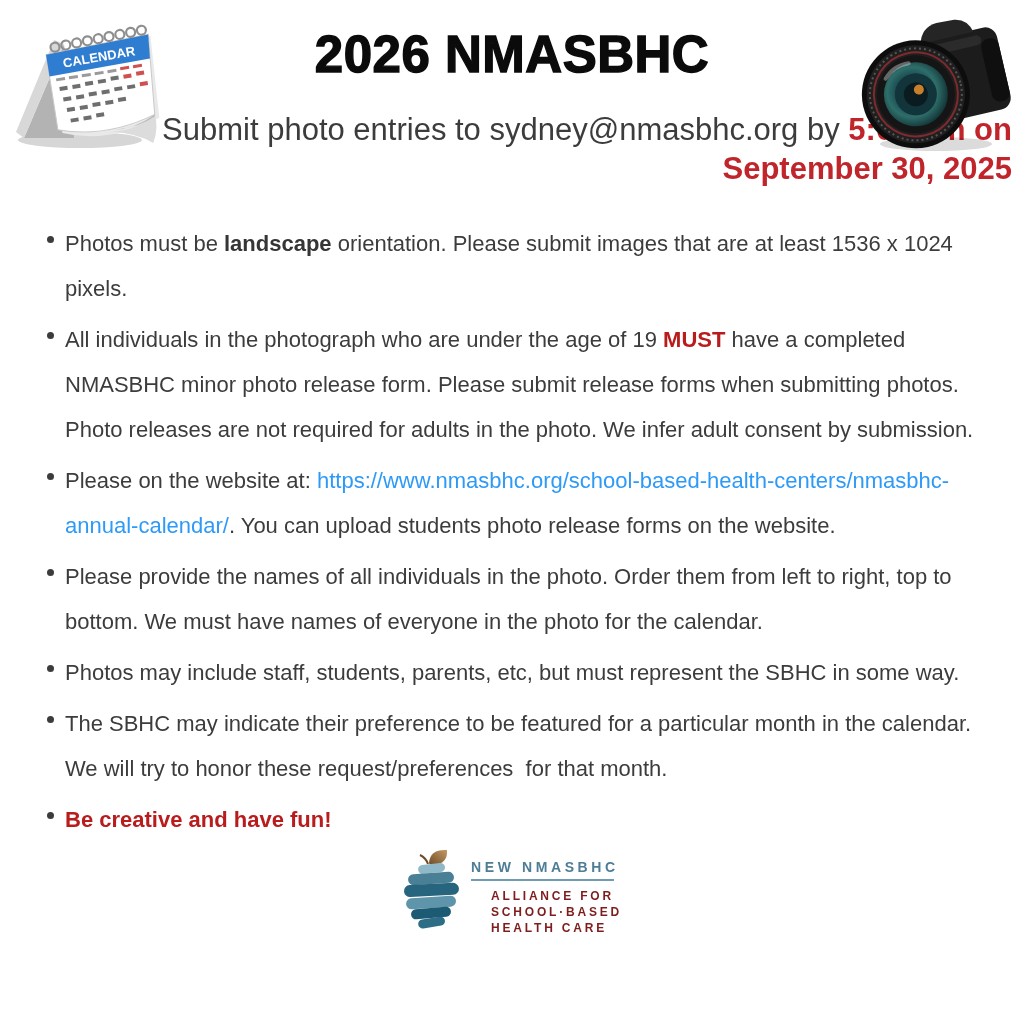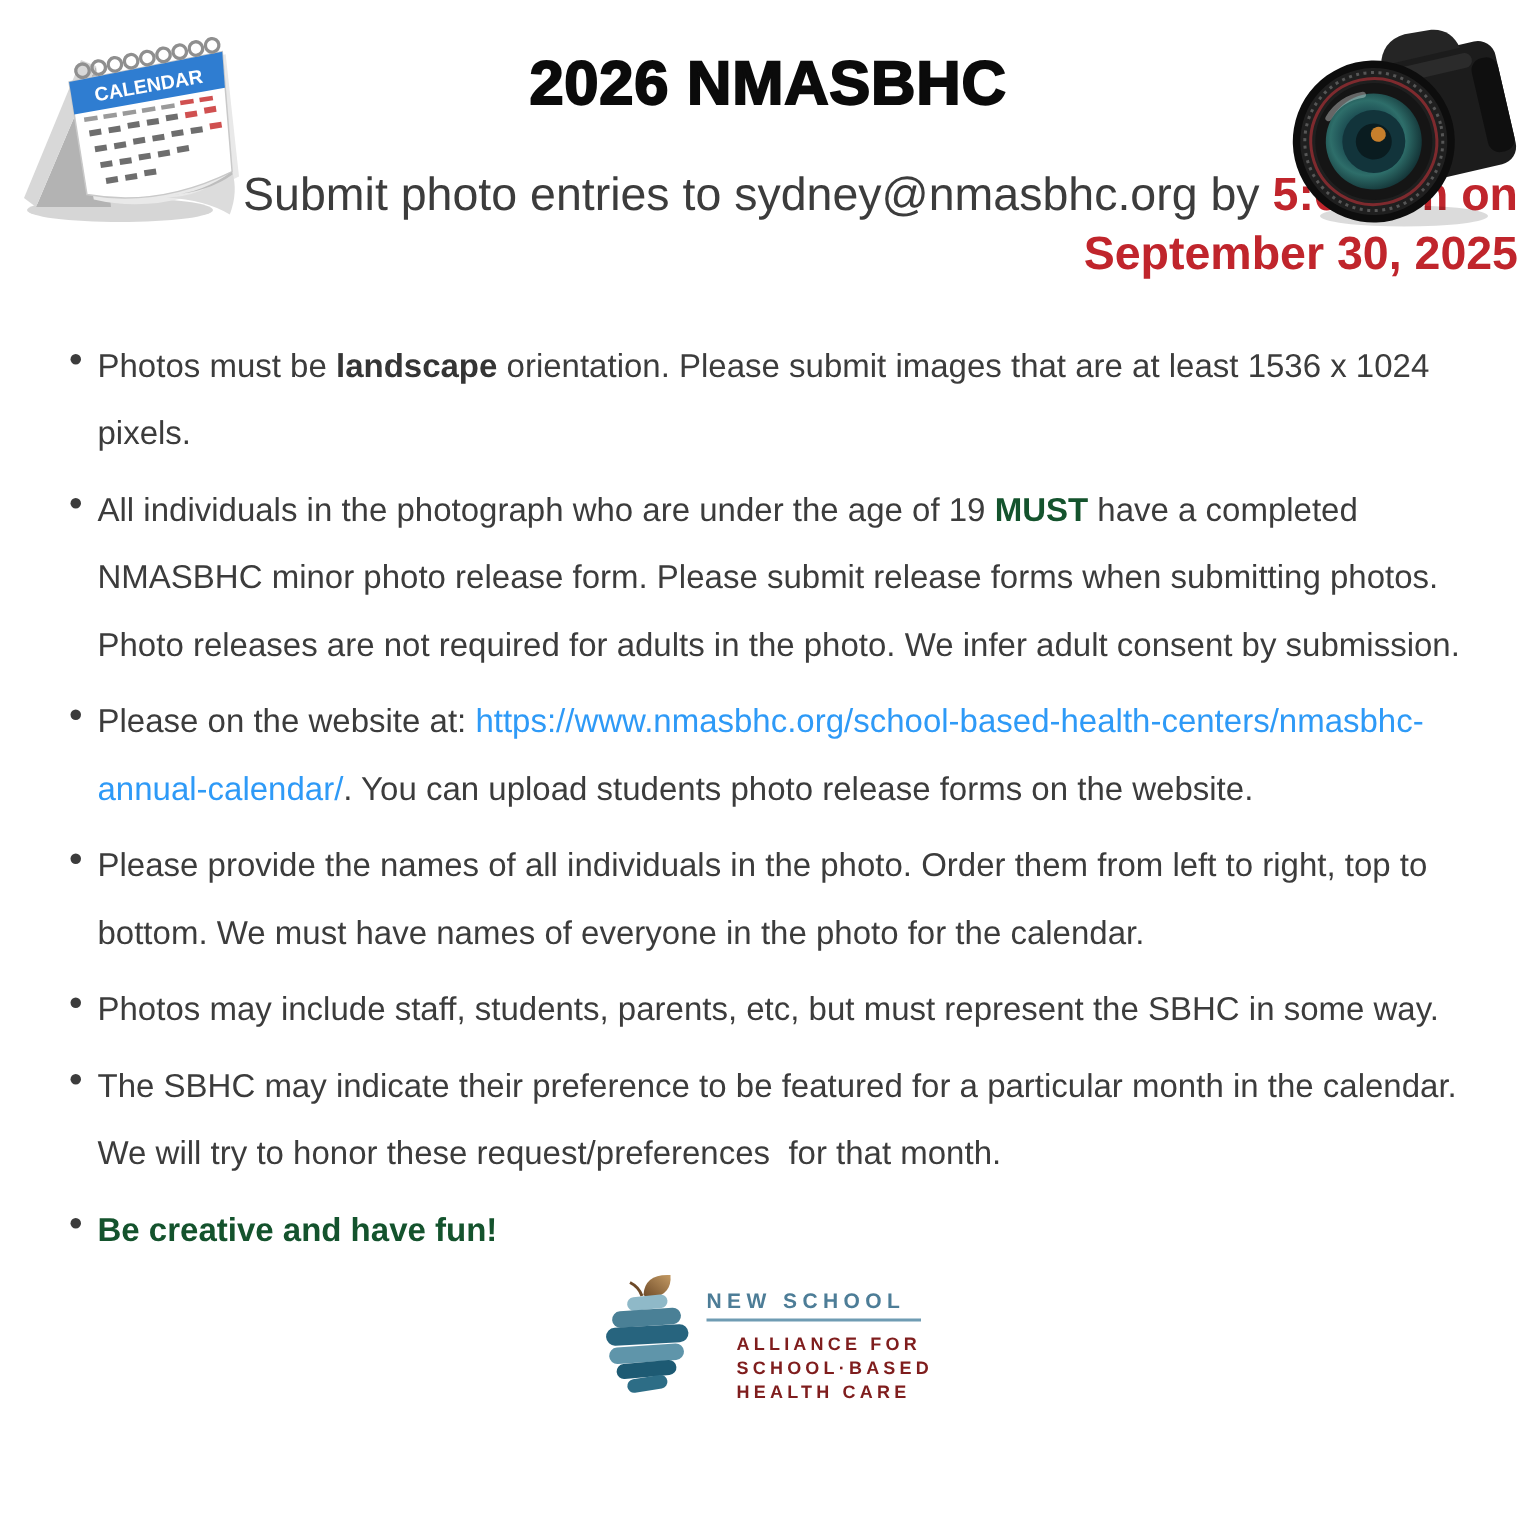--- a/index.html
+++ b/index.html
@@ -3,36 +3,36 @@
 <meta charset="utf-8">
 <style>
   html,body{margin:0;padding:0;background:#fff;}
   .page{position:relative;width:1024px;height:1024px;background:#ffffff;
         font-family:"Liberation Sans",sans-serif;overflow:hidden;}
 
   
   .cal-icon{position:absolute;left:8px;top:12px;}
   .cam-icon{position:absolute;right:6px;top:14px;}
   .title{margin:0;padding-top:24px;text-align:center;
-         font-size:41px;line-height:62px;font-weight:bold;color:#0b0b0b;
+         font-size:51px;line-height:62px;font-weight:bold;color:#0b0b0b;
          -webkit-text-stroke:1.4px #0b0b0b;letter-spacing:0.5px;}
 
   
   .subtitle{margin:24px auto 0;width:1000px;text-align:right;
             font-size:31px;line-height:39px;color:#3c3c3c;}
   .red{color:#c0252c;font-weight:bold;}
 
   
   .bullets{list-style:none;margin:33px 0 0 46px;padding:0;width:940px;}
   .bullets li{position:relative;padding-left:19px;font-size:22px;line-height:45px;
               color:#3c3c3c;margin-bottom:6px;white-space:pre-wrap;}
   .bullets li::before{content:"";position:absolute;left:1px;top:15px;width:7px;height:7px;
               border-radius:50%;background:#3c3c3c;}
   .bold{font-weight:bold;color:#353535;}
-  .red-bold{color:#14532d;font-weight:bold;}
+  .red-bold{color:#b91c1c;font-weight:bold;}
   a.link{color:#2e9af7;text-decoration:none;cursor:pointer;}
 
   
   .logo{display:flex;align-items:flex-start;justify-content:center;gap:9px;margin-top:-2px;}
   .logo-text{padding-top:14px;}
   .lt-blue{color:#4d7d97;font-size:14px;font-weight:bold;letter-spacing:3.6px;line-height:15px;}
   .lt-rule{width:143px;height:2px;background:#6f9cb3;margin:4px 0 7px;}
   .lt-tan{color:#7f1d1d;font-size:12px;font-weight:bold;letter-spacing:2.8px;line-height:16px;margin-left:20px;}
 </style>
 </head>
@@ -167,21 +167,21 @@
       <path d="M27 17 Q28 3 45 4 Q46 17 33 19 Q28 19.5 27 17 Z" fill="url(#leafg)"></path>
       <path d="M26 18 Q24 12 18 9" stroke="#6d4a28" stroke-width="2" fill="none"></path>
       <rect x="16" y="18" width="27" height="9" rx="4.5" fill="#8fb9c8" transform="rotate(-6 29 22)"></rect>
       <rect x="6" y="27" width="46" height="11" rx="5.5" fill="#4a8096" transform="rotate(-4 29 32)"></rect>
       <rect x="2" y="38" width="55" height="12" rx="6" fill="#27647e" transform="rotate(-3 29 44)"></rect>
       <rect x="4" y="51" width="50" height="11" rx="5.5" fill="#5f95aa" transform="rotate(-4 29 56)"></rect>
       <rect x="9" y="62" width="40" height="10" rx="5" fill="#1d5a73" transform="rotate(-5 29 67)"></rect>
       <rect x="16" y="72" width="27" height="9" rx="4.5" fill="#2d6d86" transform="rotate(-9 30 76)"></rect>
     </svg>
     <div class="logo-text">
-      <div class="lt-blue">NEW SCHOOL</div>
+      <div class="lt-blue">NEW NMASBHC</div>
       <div class="lt-rule"></div>
       <div class="lt-tan">ALLIANCE FOR</div>
       <div class="lt-tan">SCHOOL·BASED</div>
       <div class="lt-tan">HEALTH CARE</div>
     </div>
   </div>
 
 </div>
 
 </body></html>

